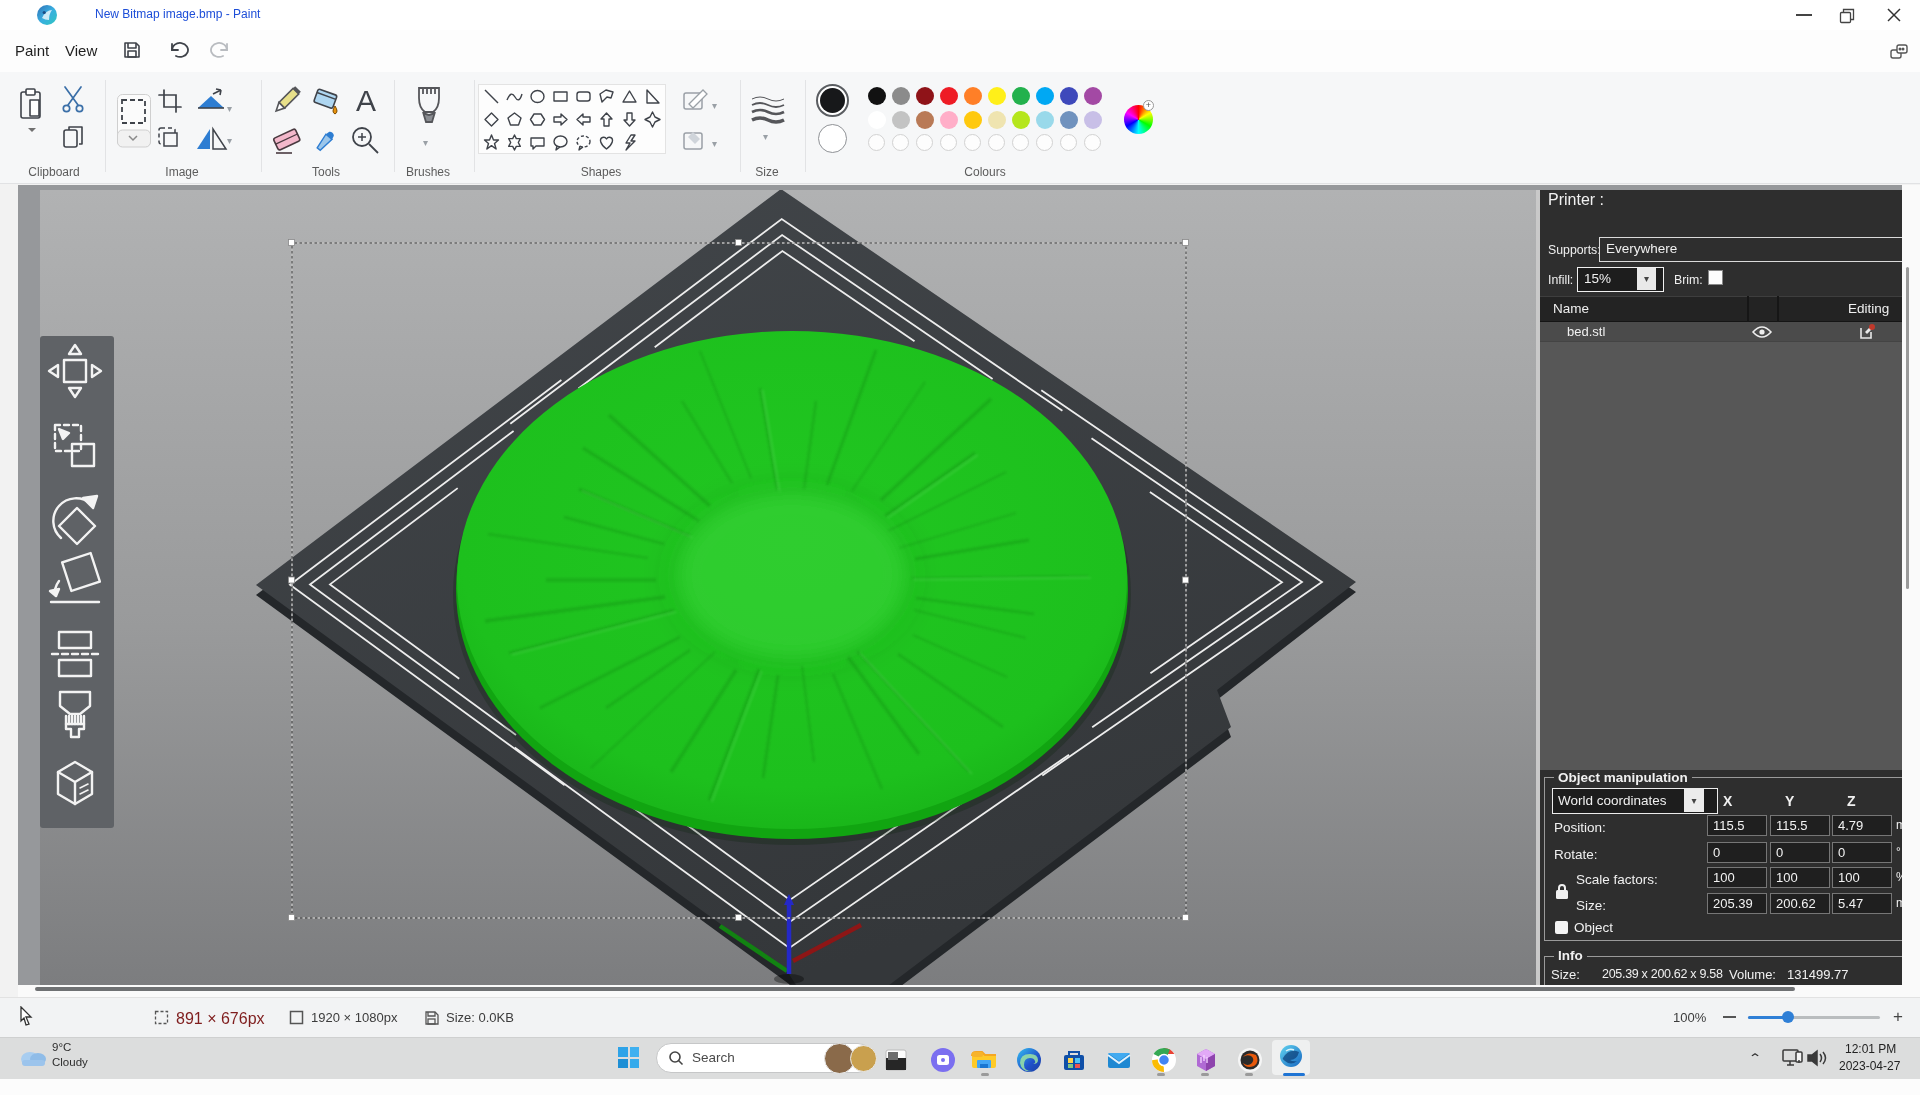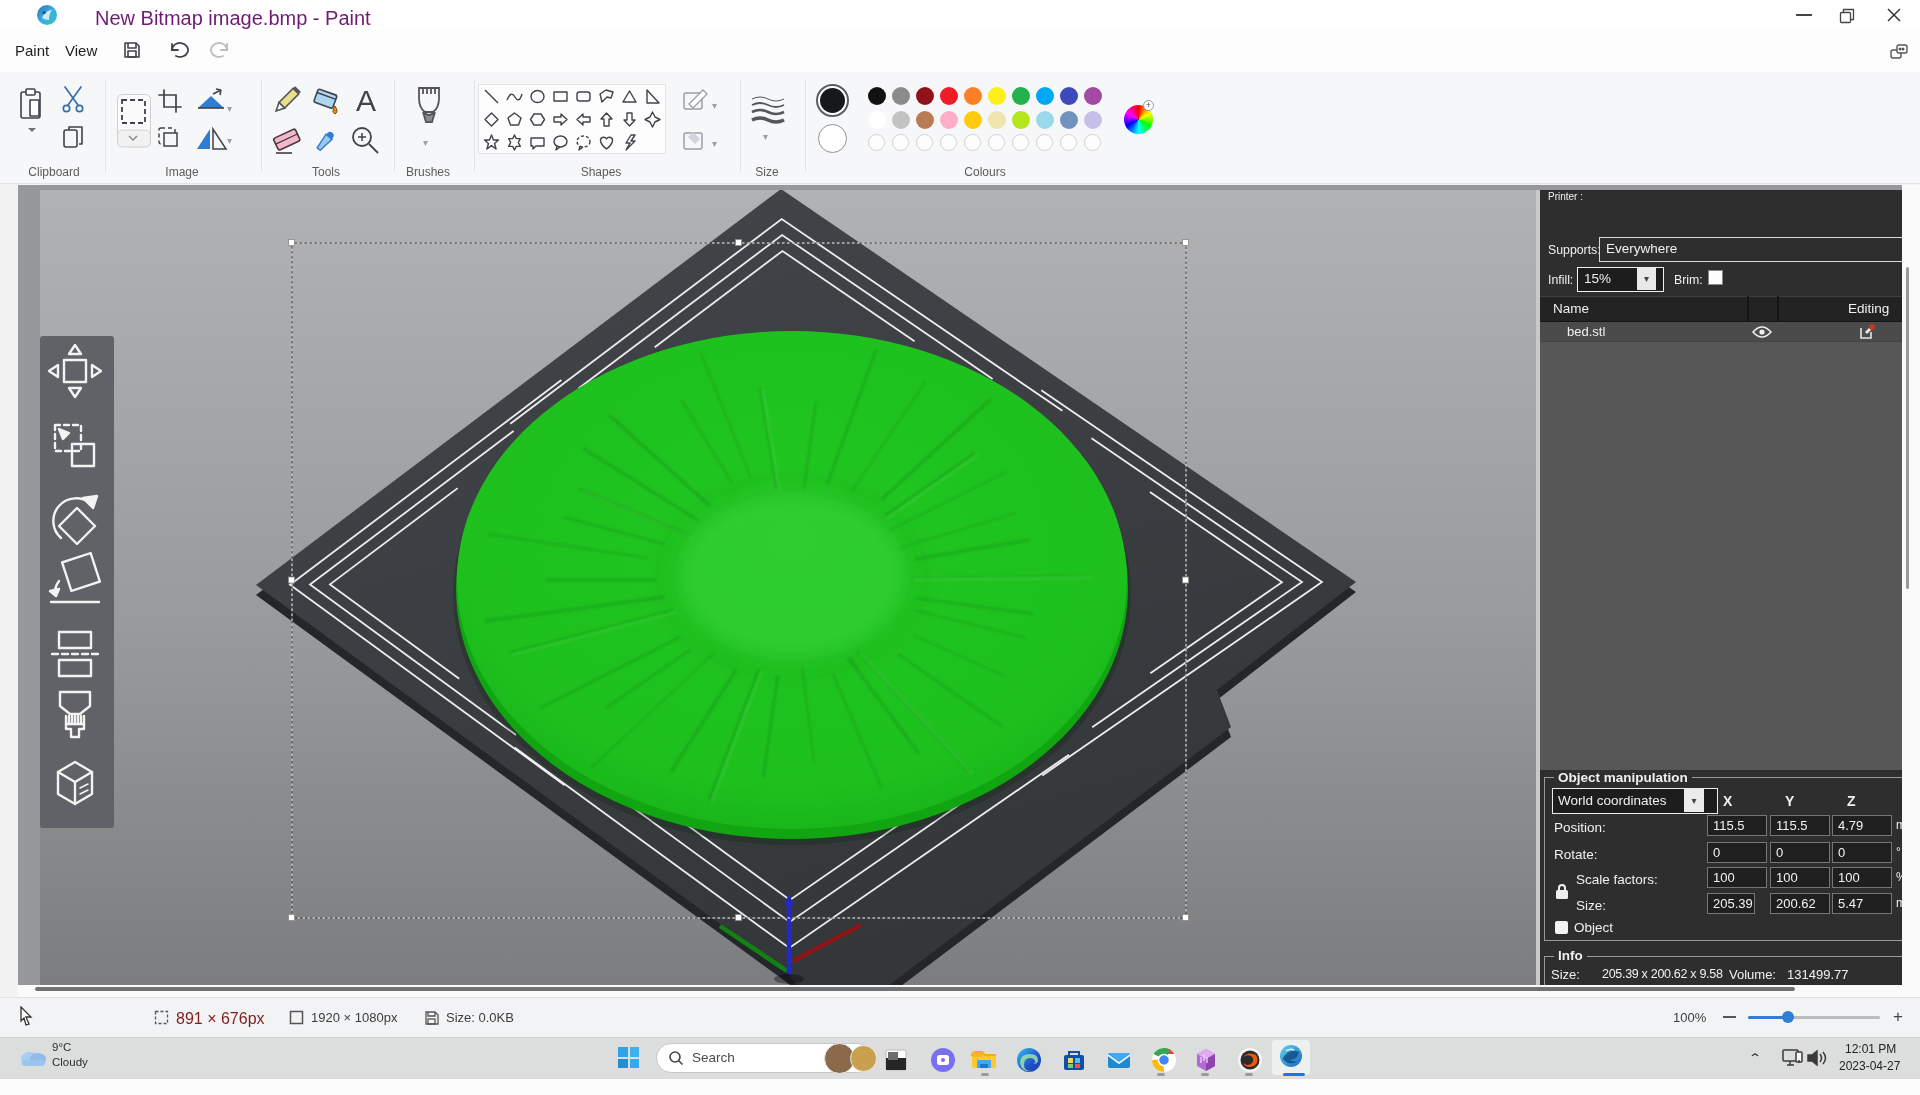--- a/index.html
+++ b/index.html
@@ -15,21 +15,21 @@
         <linearGradient id="pl" x1="0" y1="0" x2="1" y2="1">
           <stop offset="0" stop-color="#2f6fb5"></stop>
           <stop offset="0.5" stop-color="#39aee0"></stop>
           <stop offset="1" stop-color="#2fc6c0"></stop>
         </linearGradient>
       </defs>
       <circle cx="11" cy="11" r="10" fill="url(#pl)"></circle>
       <path d="M6 14 Q10 6 16 6 Q13 10 13 16 Q9 16 6 14 Z" fill="#e8f6fb" opacity="0.85"></path>
       <circle cx="8.2" cy="8.5" r="1.6" fill="#1b4e86"></circle>
     </svg></div>
-<div class="abs" style="left:95px;top:7px;font-size:20px;color:#701a75">New Bitmap image.bmp - Paint</div>
+<div class="abs" style="left:95px;top:7px;font-size:12px;color:#1d4ed8">New Bitmap image.bmp - Paint</div>
 <div class="abs" style="left:1796px;top:14px;width:16px;height:2px;background:#444"></div>
 <div class="abs" style="left:1839px;top:8px"><svg width="16" height="16" viewBox="0 0 16 16" style="">
       <g fill="none" stroke="#444" stroke-width="1.3">
         <rect x="1.5" y="4.5" width="10" height="10" rx="1"></rect>
         <path d="M4.5 4.5 v-3 h10 v10 h-3"></path>
       </g>
     </svg></div>
 <div class="abs" style="left:1886px;top:7px"><svg width="16" height="16" viewBox="0 0 16 16" style="">
       <g stroke="#333" stroke-width="1.5">
         <line x1="2" y1="2" x2="14" y2="14"></line>
@@ -483,21 +483,21 @@
       <rect x="1142.5" y="49.5" width="6" height="6"></rect>
  <rect x="248.5" y="387" width="6" height="6"></rect>
       <rect x="1142.5" y="387" width="6" height="6"></rect>
  <rect x="248.5" y="724.5" width="6" height="6"></rect>
       <rect x="695.5" y="724.5" width="6" height="6"></rect>
       <rect x="1142.5" y="724.5" width="6" height="6"></rect>
 </g>
 </svg>
 
 <div class="abs" style="left:1536px;top:190px;width:366px;height:795px;background:#2e2e2e;border-left:4px solid #c9c9c9;overflow:hidden">
- <div class="abs ptxt" style="left:8px;top:1px;font-size:10px">Printer :</div>
+ <div class="abs ptxt" style="left:8px;top:1px;font-size:16px">Printer :</div>
  <div class="abs ptxt" style="left:8px;top:53px;font-size:12.3px">Supports:</div>
  <div class="abs" style="left:59px;top:47px;width:304px;height:25px;border:1.5px solid #dadada;background:#2e2e2e">
    <div class="abs ptxt" style="left:6px;top:3px">Everywhere</div>
  </div>
  <div class="abs ptxt" style="left:8px;top:83px;font-size:12.3px">Infill:</div>
  <div class="abs" style="left:37px;top:77px;width:87px;height:25px;border:1.5px solid #f0f0f0;background:#1d1d1d">
    <div class="abs ptxt" style="left:6px;top:3px">15%</div>
    <div class="abs" style="left:59px;top:0;width:19px;height:22px;background:#e9e9e9;color:#444;font-size:10px;text-align:center;line-height:22px">▾</div>
  </div>
  <div class="abs ptxt" style="left:134px;top:83px;font-size:12.3px">Brim:</div>
@@ -547,21 +547,21 @@
  <div class="ibox" style="left:167px;top:677px;width:60px">100</div>
  <div class="ibox" style="left:230px;top:677px;width:60px">100</div>
  <div class="ibox" style="left:292px;top:677px;width:60px">100</div>
  <div class="abs ptxt" style="left:356px;top:680px;font-size:12px">%</div>
 
  <div class="abs" style="left:14px;top:692px"><svg width="16" height="18" viewBox="0 0 16 18" style="">
         <rect x="2" y="8" width="12" height="9" rx="1.5" fill="#f0f0f0"></rect>
         <path d="M5 8 V6 a3 3 0 0 1 6 0 v2" fill="none" stroke="#f0f0f0" stroke-width="2"></path>
       </svg></div>
  <div class="abs ptxt" style="left:36px;top:708px">Size:</div>
- <div class="ibox" style="left:167px;top:703px;width:48px">205.39</div>
+ <div class="ibox" style="left:167px;top:703px;width:60px">205.39</div>
  <div class="ibox" style="left:230px;top:703px;width:60px">200.62</div>
  <div class="ibox" style="left:292px;top:703px;width:60px">5.47</div>
  <div class="abs ptxt" style="left:356px;top:706px;font-size:12px">mm</div>
 
  <div class="abs" style="left:15px;top:731px;width:13px;height:13px;background:#f4f4f4;border-radius:2px"></div>
  <div class="abs ptxt" style="left:34px;top:730px">Object</div>
 
  <div class="abs" style="left:4px;top:766px;width:368px;height:40px;border:1px solid #9a9a9a;border-bottom:none"></div>
  <div class="abs ptxt" style="left:14px;top:758px;background:#2e2e2e;padding:0 4px;font-weight:bold">Info</div>
  <div class="abs ptxt" style="left:11px;top:777px;font-size:13px">Size:</div>

